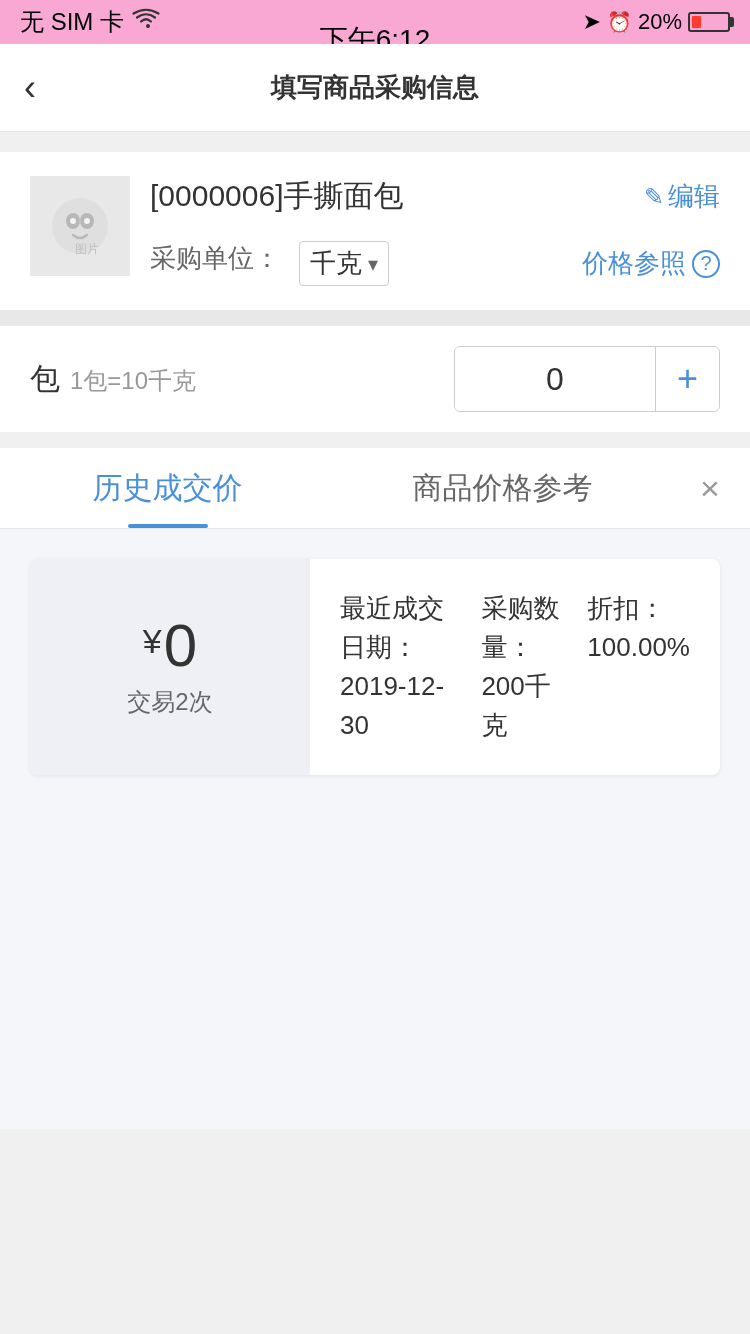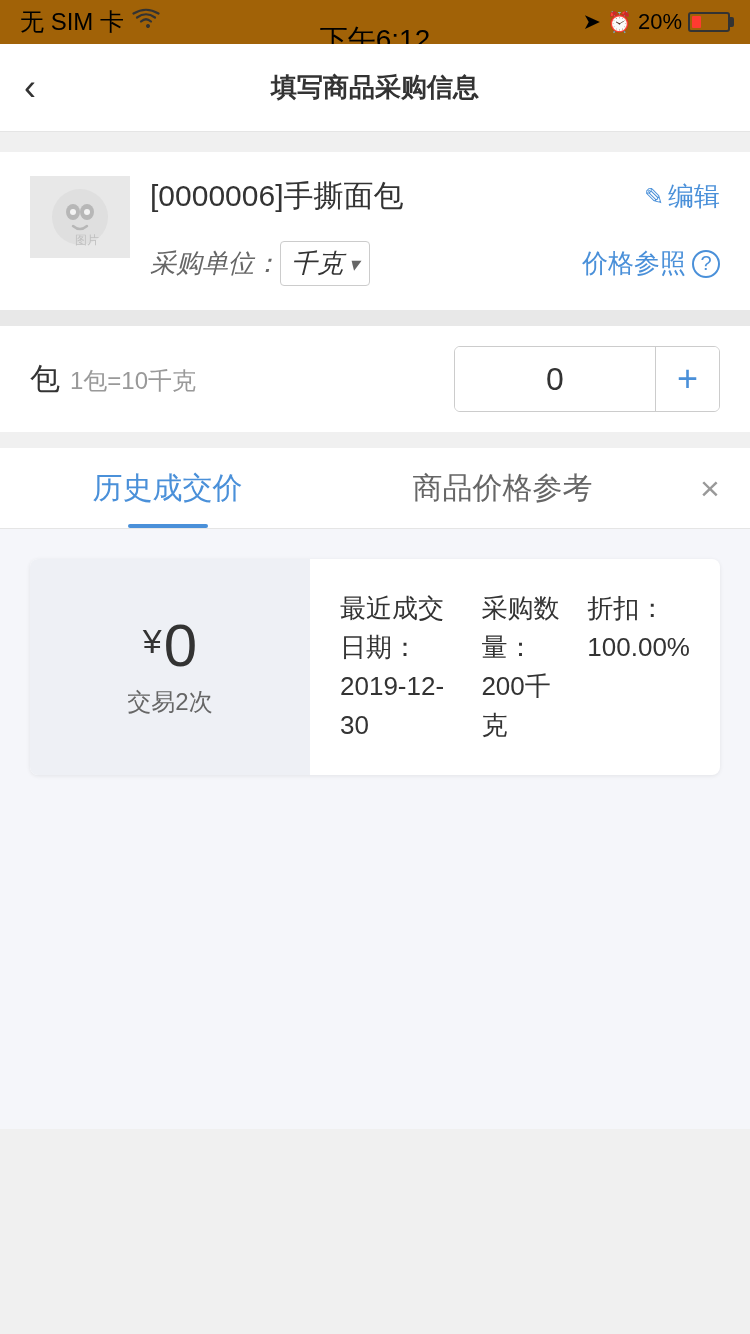--- a/index.html
+++ b/index.html
@@ -9,21 +9,21 @@
       min-height: 1334px;
       font-family: -apple-system, "PingFang SC", "Helvetica Neue", sans-serif;
       background: #f0f0f0;
       overflow-x: hidden;
     }
 
     
     .status-bar {
       width: 750px;
       height: 44px;
-      background: #a16207;
+      background: #f9a8d4;
       display: flex;
       align-items: center;
       justify-content: space-between;
       padding: 0 20px;
       font-size: 24px;
     }
     .status-left {
       display: flex;
       align-items: center;
       gap: 8px;
@@ -101,21 +101,21 @@
       margin-top: 20px;
       padding: 24px 30px;
     }
     .product-header {
       display: flex;
       align-items: flex-start;
       gap: 20px;
     }
     .product-image {
       width: 100px;
-      height: 82px;
+      height: 100px;
       background: #e8e8e8;
       border-radius: 0;
       display: flex;
       align-items: center;
       justify-content: center;
       flex-shrink: 0;
       overflow: hidden;
     }
     .product-image-inner {
       width: 70px;
@@ -149,23 +149,22 @@
     }
     .product-unit-row {
       display: flex;
       justify-content: space-between;
       align-items: center;
     }
     .unit-label {
       font-size: 26px;
       color: #666;
       display: flex;
-      align-items: center;
-      gap: 0;
-      font-style: italic;
+      align-items: flex-start;
+      gap: 19px;
     }
     .unit-select-wrapper {
       display: inline-flex;
       align-items: center;
       border: 1px solid #ccc;
       border-radius: 4px;
       padding: 4px 10px;
       gap: 6px;
     }
     .price-ref-btn {

